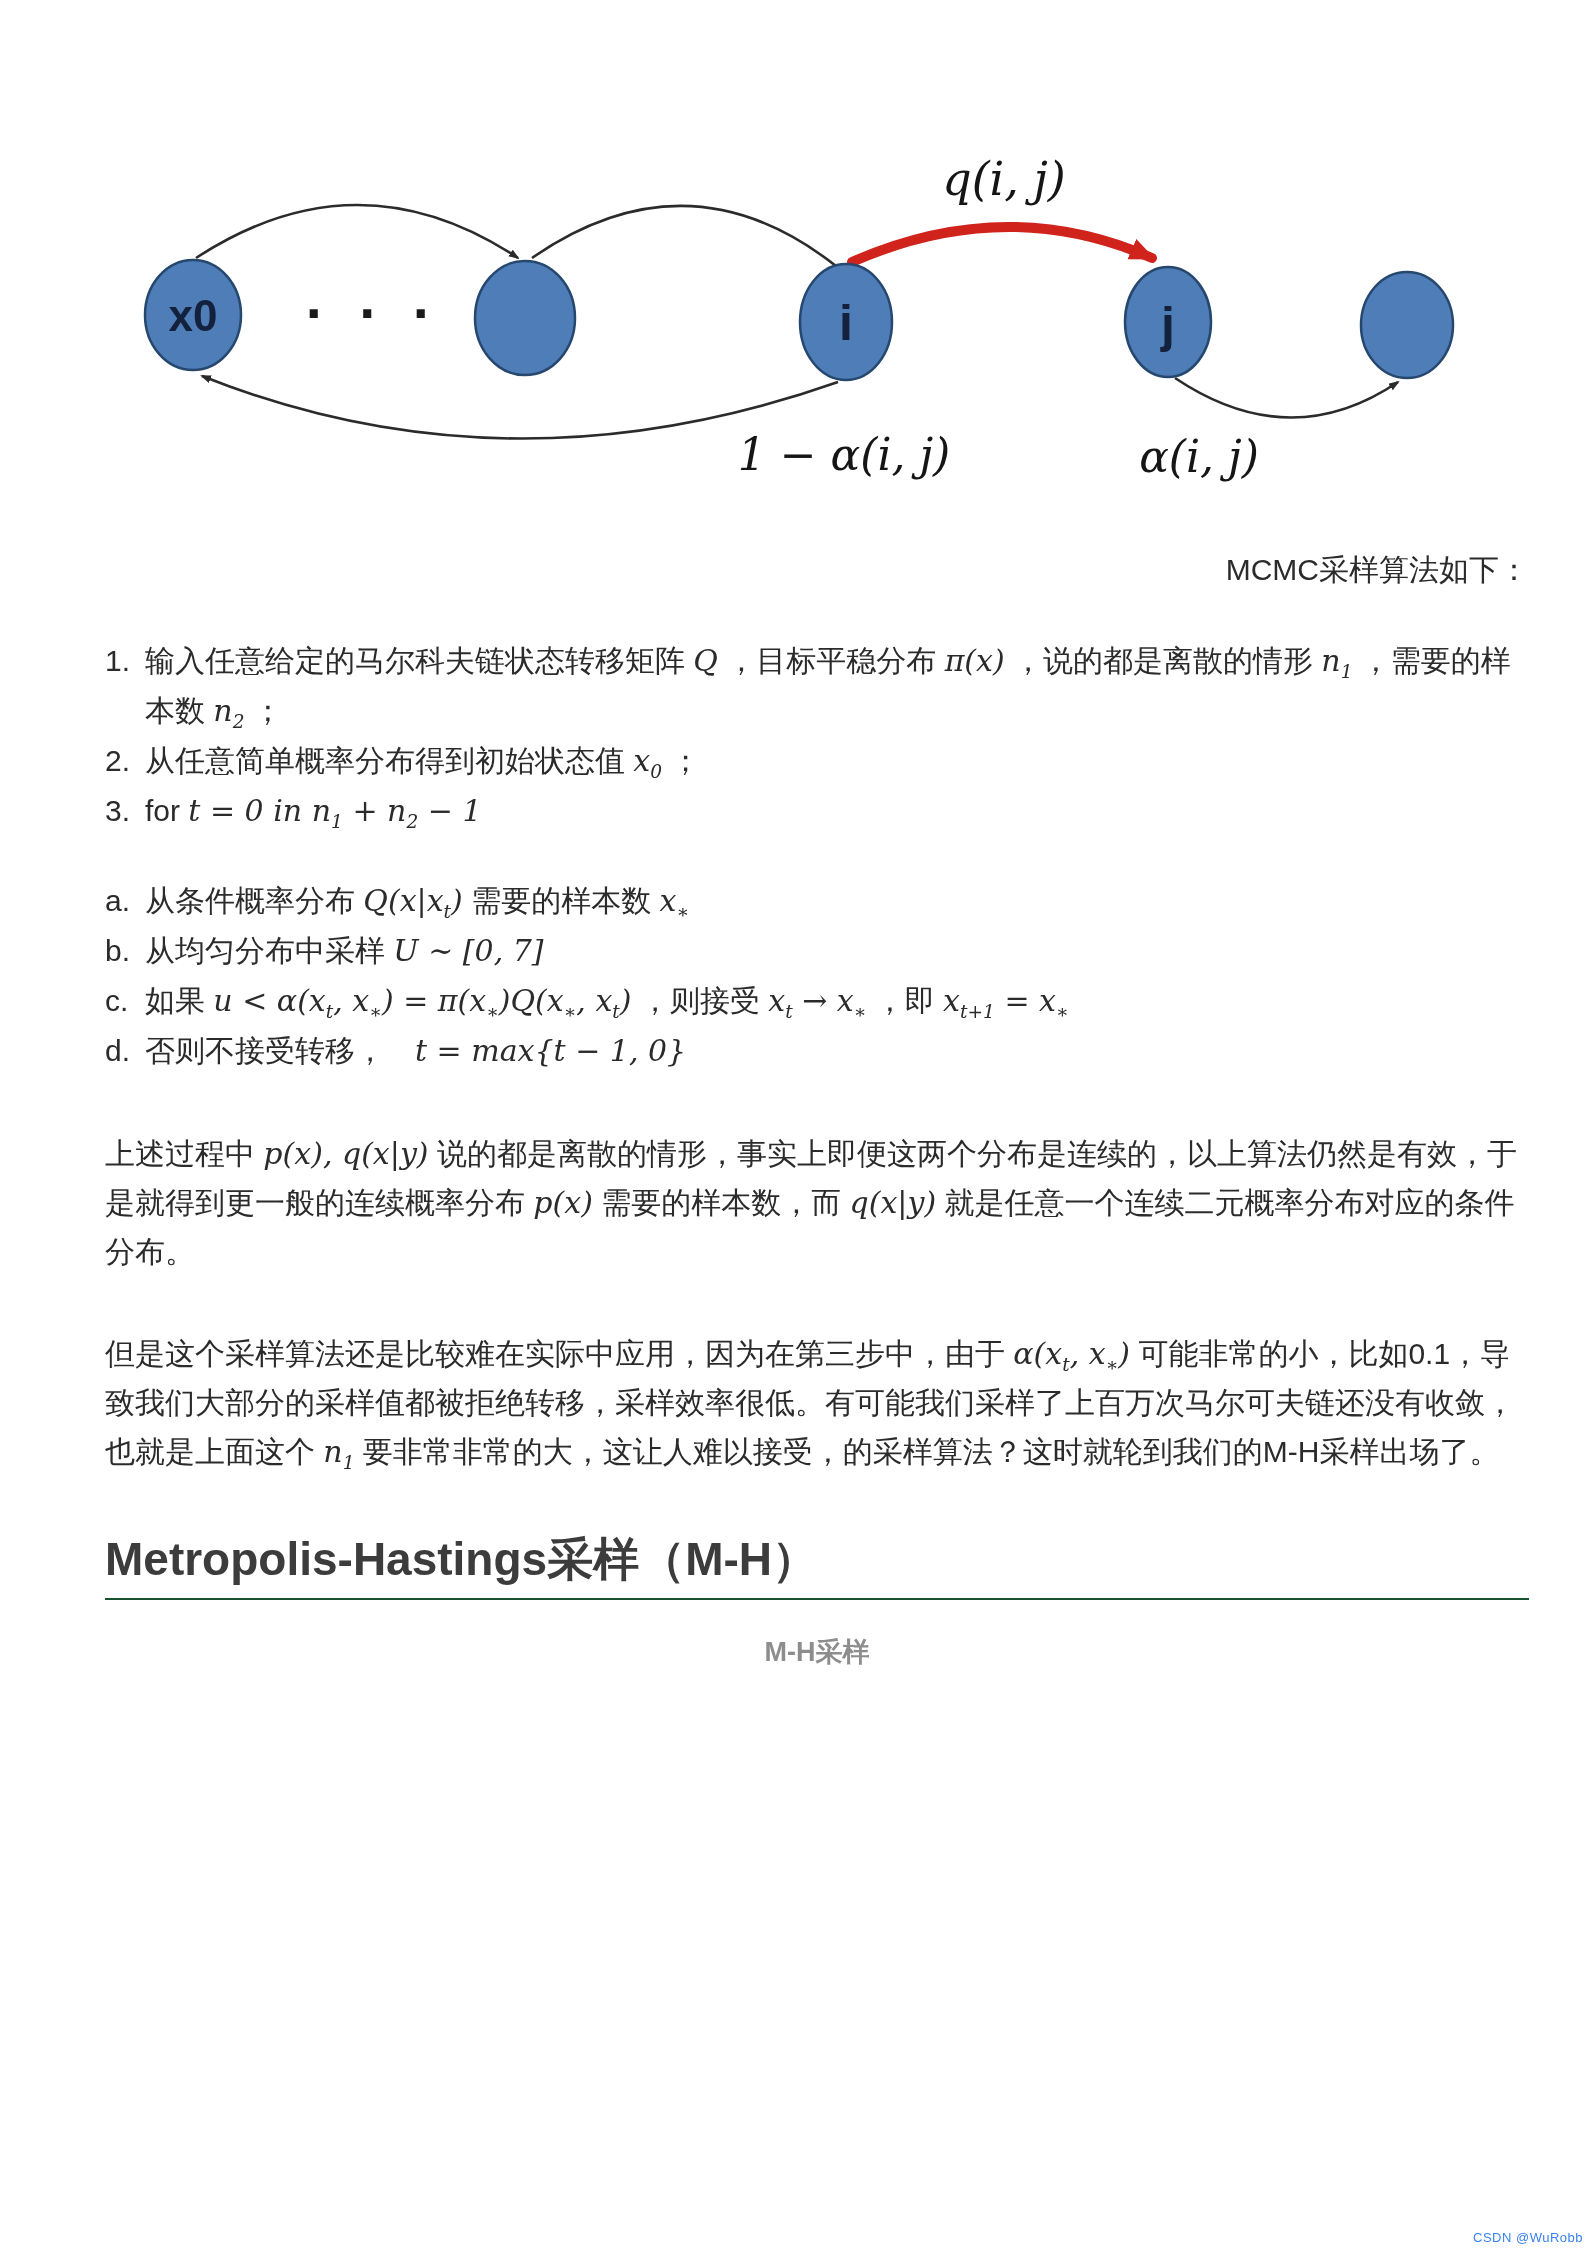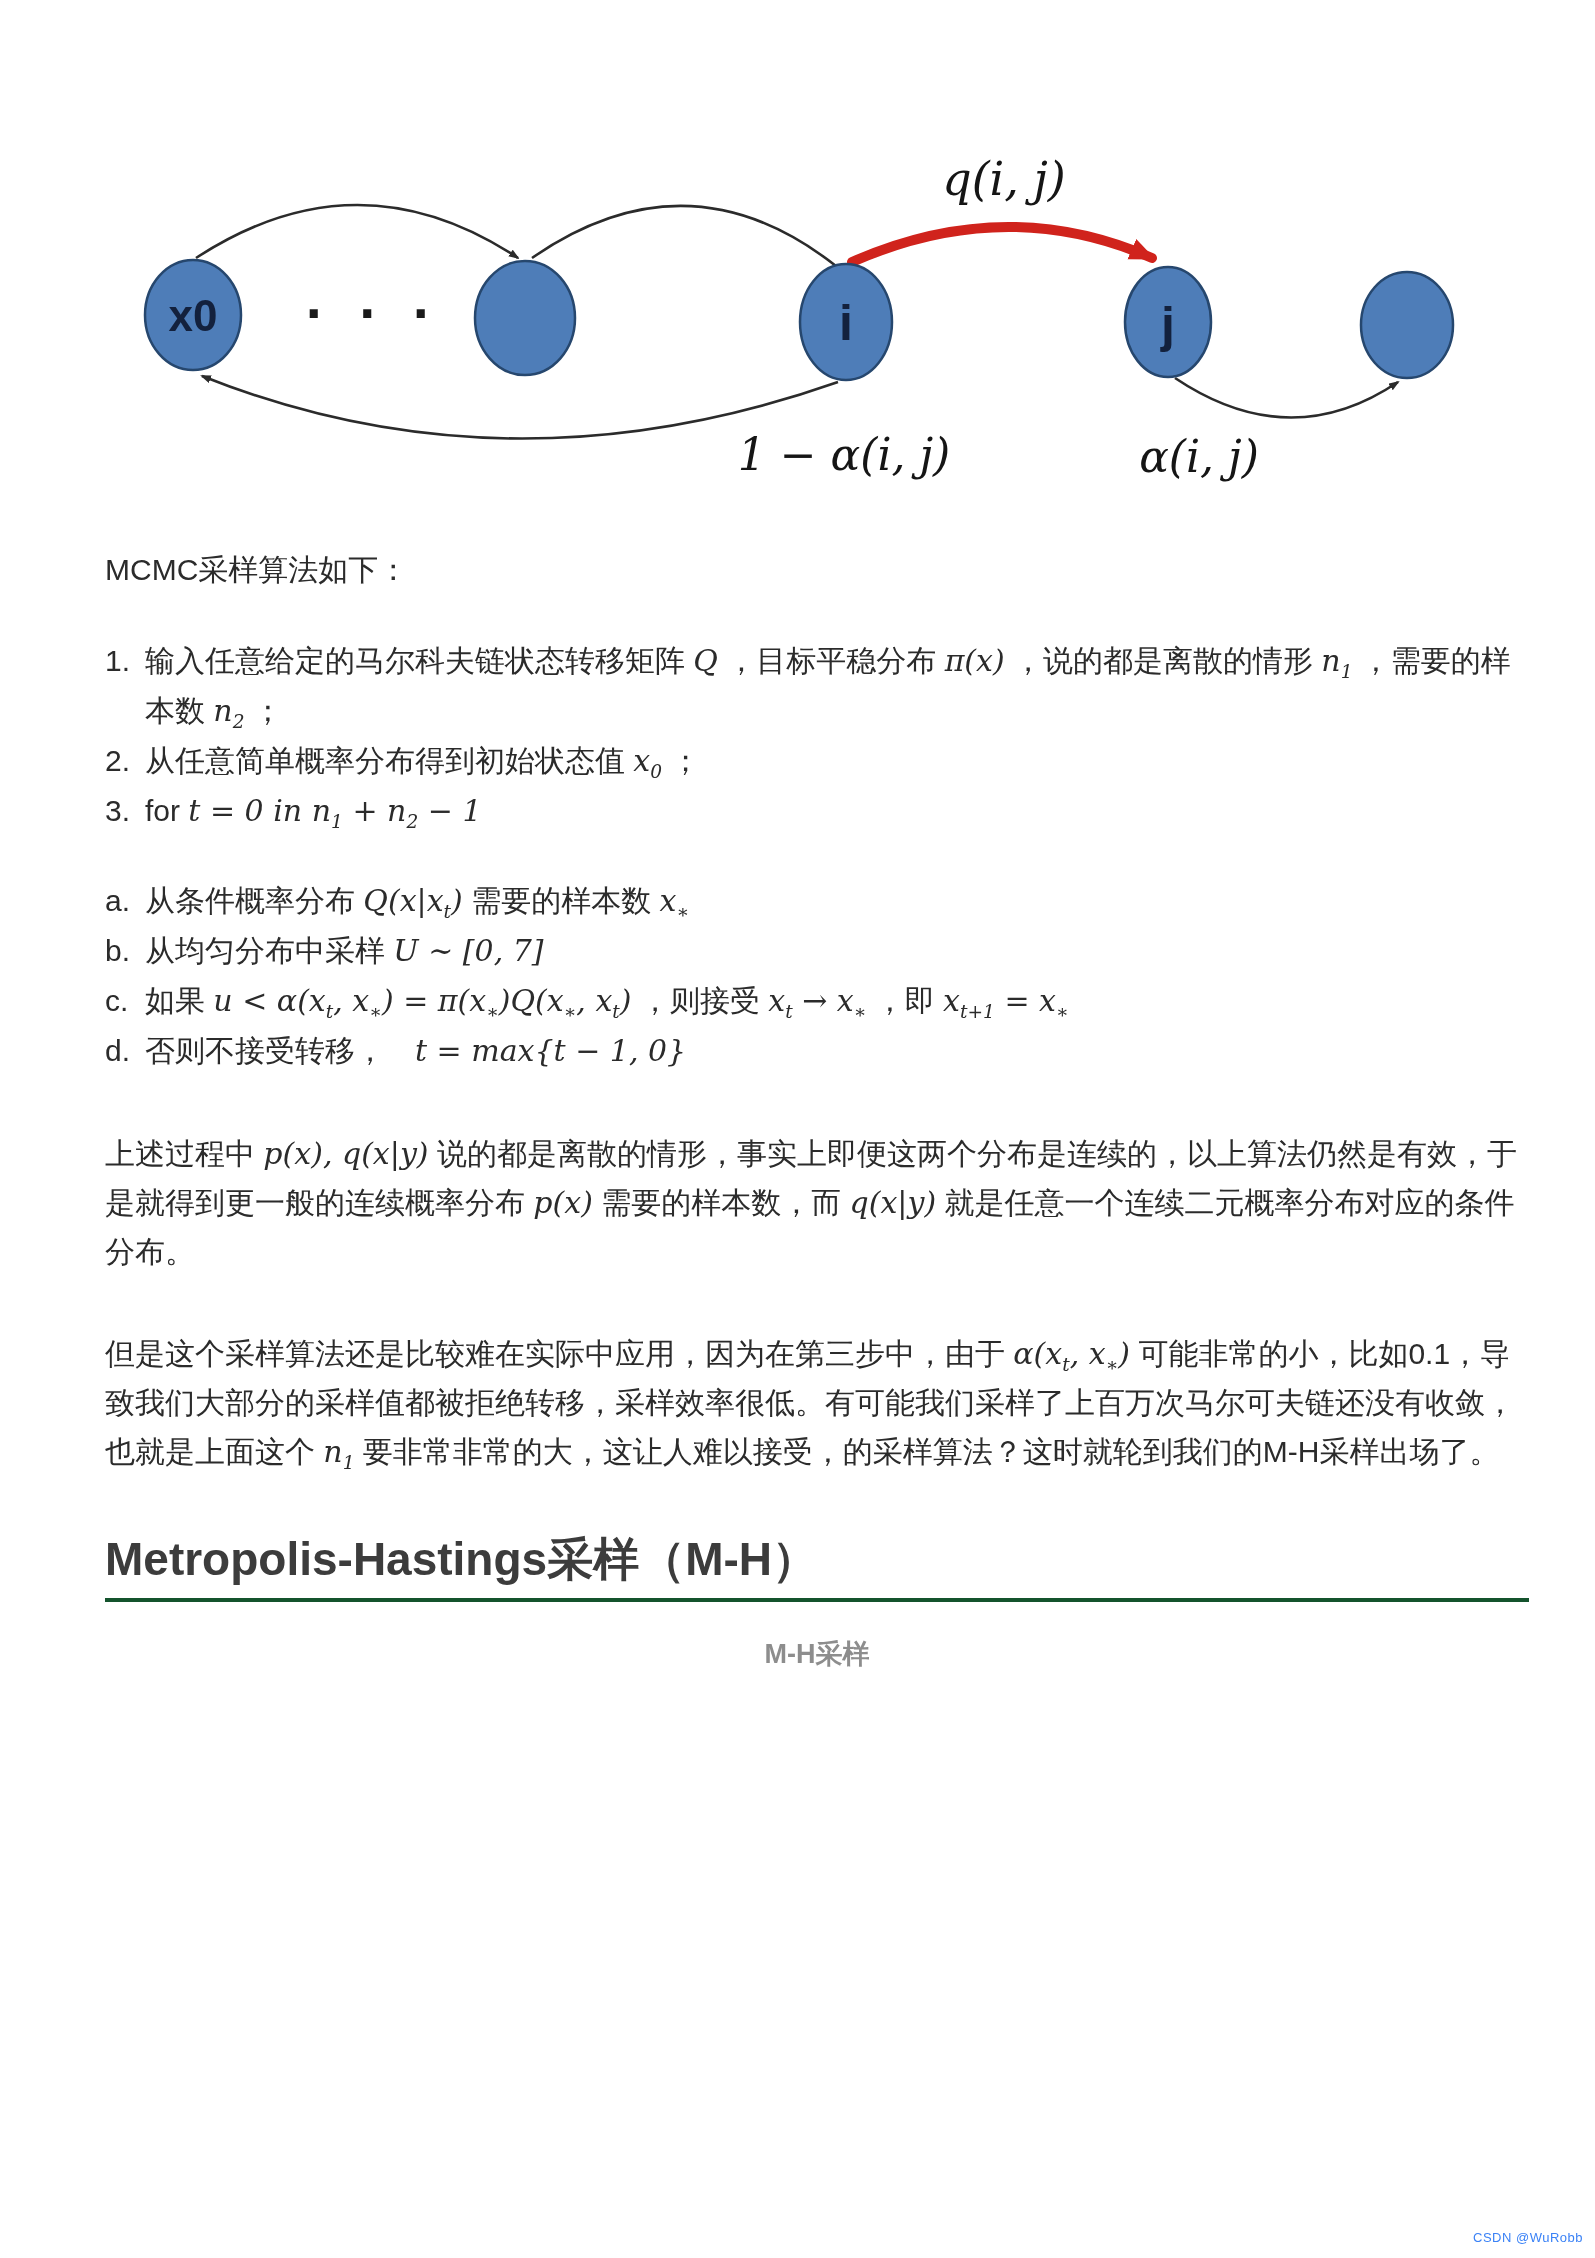--- a/index.html
+++ b/index.html
@@ -10,32 +10,32 @@
   
   .diagram { position:absolute; left:100px; top:90px; width:1400px; height:400px; }
   .arc { fill:none; stroke-width:2.6; }
   .red-arc { fill:none; stroke-width:10; stroke-linecap:round; }
   .node { stroke-width:2.5; }
   .node-label { font-family:"Liberation Sans","DejaVu Sans",sans-serif; font-weight:bold; fill:#13213d; }
   .dots-label { font-family:"DejaVu Sans",sans-serif; font-weight:bold; fill:#1a1a1a; letter-spacing:10px; }
   .math-label { font-family:"DejaVu Serif","Liberation Serif",serif; font-style:italic; }
   
   .content { position:absolute; left:105px; top:545px; width:1424px; font-size:30px; line-height:49px; }
-  .intro { margin:0; }
+  .intro { margin:0;text-align:right; }
   .list { margin-top:42px; }
   .list-sub { margin-top:40px; }
   .li { display:flex; line-height:50px; }
   .li .marker { flex:0 0 40px; }
   .li .body { flex:1; }
   .para { margin:53px 0 0 0; }
   .m { font-family:"DejaVu Serif","Liberation Serif",serif; font-style:italic; }
   sub.m { font-size:0.62em; line-height:0; font-style:italic; }
   .heading {
     font-size:46px; line-height:54px; font-weight:700; color:#3c3c3c;
-    margin:56px 0 0 0; padding-bottom:12px; border-bottom:4px solid #14532d;
+    margin:56px 0 0 0; padding-bottom:12px; border-bottom:2px solid #14532d;
   }
   .subheading { font-size:27px; font-weight:700; color:#8d8d8d; margin:28px 0 0 0;text-align:center; }
   .watermark { position:absolute; top:2230px; right:12px; font-size:13px; color:#3b82f6; letter-spacing:0.5px; }
 </style>
 </head>
 <body>
 
 <div class="page">
 
   <div class="diagram">

